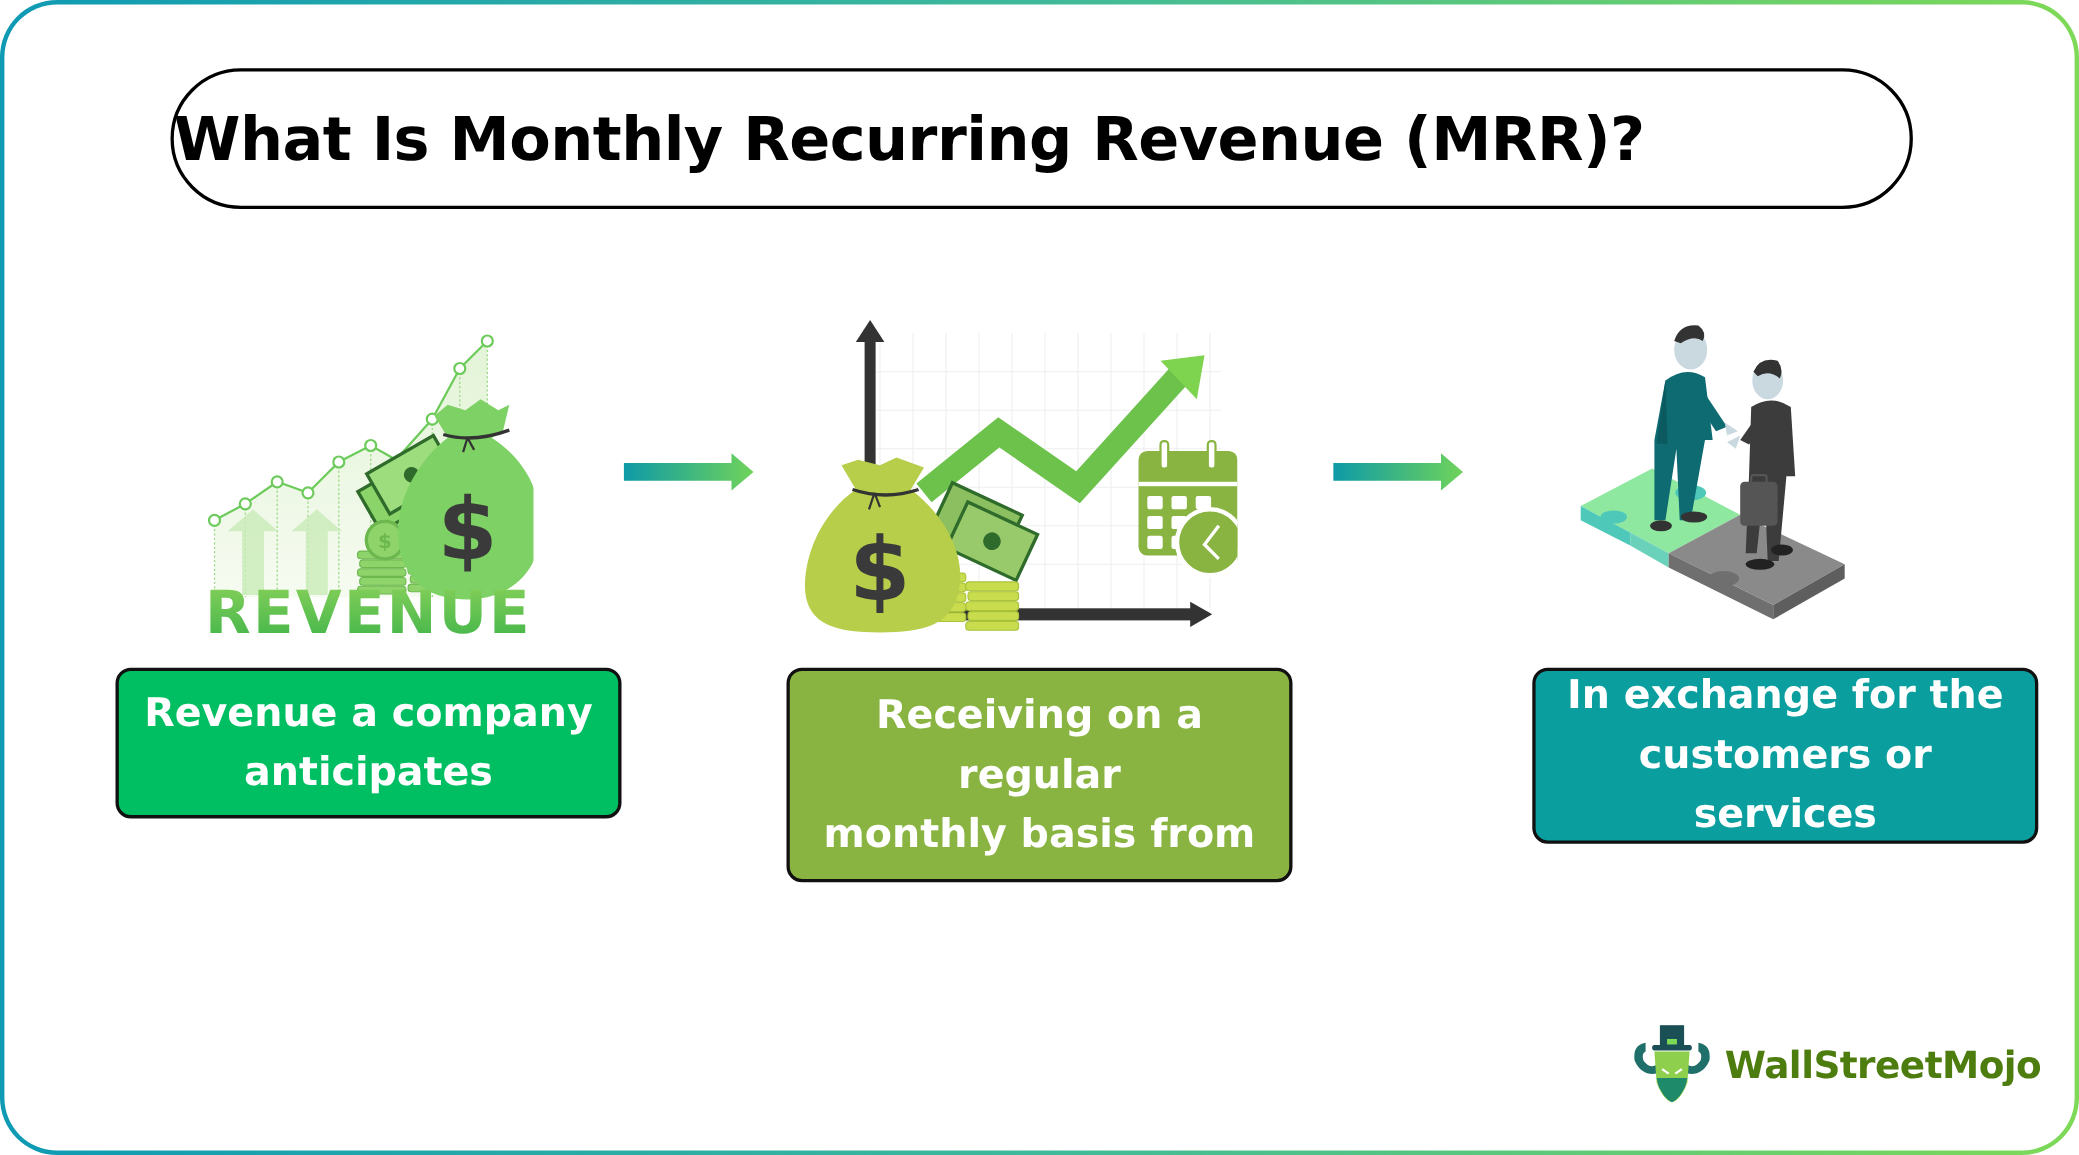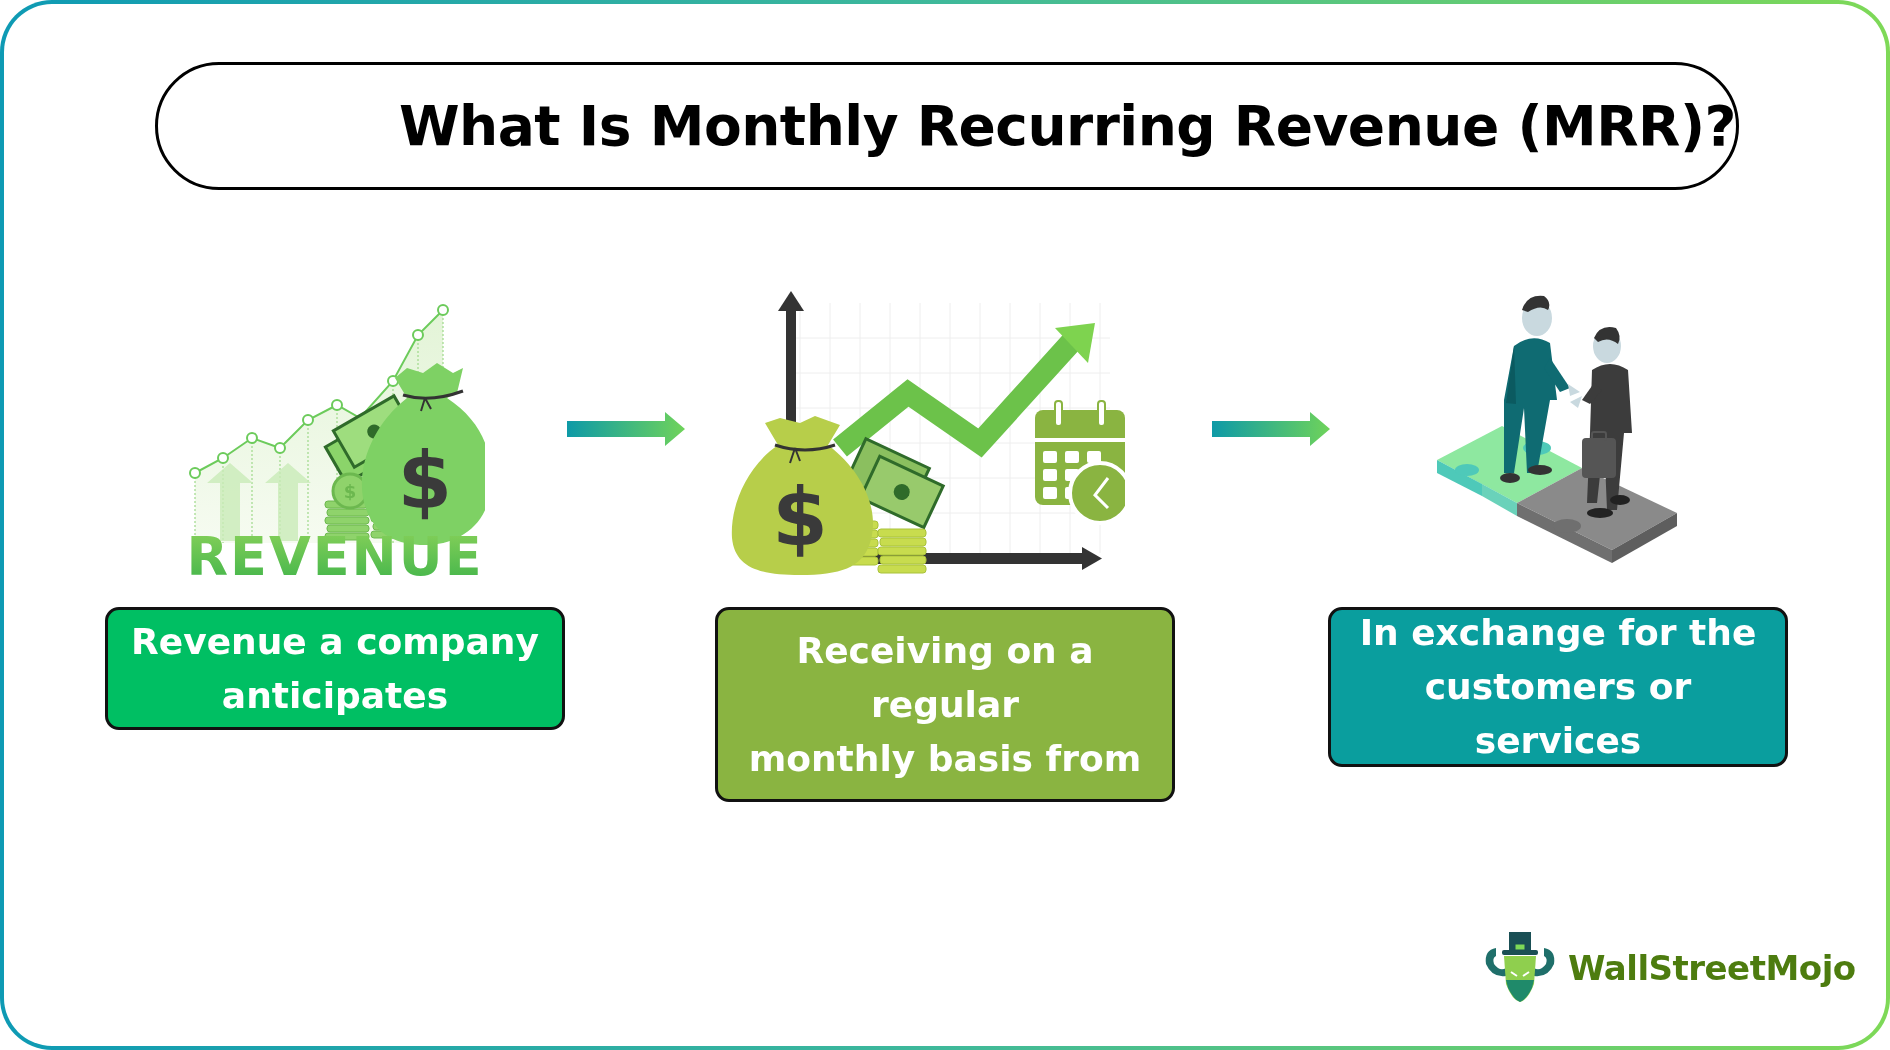--- a/index.html
+++ b/index.html
@@ -1,19 +1,19 @@
 <!DOCTYPE html>
 <html><head>
 <meta charset="utf-8">
 <style>
   html, body { margin:0; padding:0; }
   body { width:1890px; height:1050px; position:relative; background:#ffffff; overflow:hidden; font-family:"Liberation Sans", sans-serif; }
   .frame { position:absolute; left:0; top:0; width:1890px; height:1050px; border-radius:52px; background:linear-gradient(90deg,#0E9AB4 0%,#3FB99A 50%,#7ED957 100%); }
   .frame-inner { position:absolute; left:4px; top:4px; right:4px; bottom:4px; border-radius:48px; background:#ffffff; }
-  .title-box { position:absolute; left:155px; top:62px; width:1578px; height:122px; border:3px solid #000; border-radius:64px; background:#fff; display:flex; align-items:center; justify-content:flex-end; }
+  .title-box { position:absolute; left:155px; top:62px; width:1578px; height:122px; border:3px solid #000; border-radius:64px; background:#fff; display:flex; align-items:center; justify-content:flex-start; }
   .title-text { font-family:"DejaVu Sans", sans-serif; font-weight:bold; font-size:55px; color:#000; letter-spacing:-0.5px; }
   .icon { position:absolute; }
   .arrow { position:absolute; width:118px; height:34px; }
   .card { position:absolute; border:3px solid #111; border-radius:14px; display:flex; align-items:center; justify-content:center; text-align:center; color:#fff; font-family:"DejaVu Sans", sans-serif; font-weight:bold; font-size:36px; line-height:54px; box-sizing:border-box; padding:0 14px; }
   .card span { display:block; }
   .logo { position:absolute; left:1482px; top:928px; display:flex; align-items:center; }
   .logo-text { font-family:"DejaVu Sans", sans-serif; font-weight:bold; font-size:34px; margin-left:10px; letter-spacing:-0.5px; }
 </style>
 </head>
 <body>
@@ -221,35 +221,35 @@
     <path d="M160,82 Q178,70 196,82 L200,145 L192,145 L185,222 L175,222 L172,150 L165,215 L155,215 L158,145 Z" fill="#3C3C3C"></path>
     <path d="M162,95 L150,112 L158,116 L170,102 Z" fill="#3C3C3C"></path>
     <path d="M150,108 L138,114 L146,120 Z" fill="#C9D9DF"></path>
     <rect x="150" y="150" width="34" height="40" rx="4" fill="#555"></rect>
     <rect x="160" y="144" width="14" height="8" rx="2" fill="none" stroke="#555" stroke-width="2"></rect>
     <ellipse cx="168" cy="225" rx="13" ry="5" fill="#222"></ellipse>
     <ellipse cx="188" cy="212" rx="10" ry="5" fill="#222"></ellipse>
   </svg>
 </div>
 
-<div class="card" style="left: 105px; top: 607px; width: 460px; height: 123px; background: rgb(0, 191, 99);">
+<div class="card" style="left: 105px; top: 607px; width: 460px; height: 137px; background: rgb(0, 191, 99);">
   <div>
     <span>Revenue a company</span>
     <span>anticipates</span>
   </div>
 </div>
 
 <div class="card" style="left: 715px; top: 607px; width: 460px; height: 195px; background: rgb(138, 180, 65);">
   <div>
     <span>Receiving on a regular</span>
     <span>monthly basis from</span>
   </div>
 </div>
 
-<div class="card" style="left: 1328px; top: 607px; width: 460px; height: 160px; background: rgb(10, 158, 158);">
+<div class="card" style="left: 1393px; top: 607px; width: 460px; height: 160px; background: rgb(10, 158, 158);">
   <div>
     <span>In exchange for the</span>
     <span>customers or services</span>
   </div>
 </div>
 
 <div class="logo">
   <span>
     <svg width="76" height="76" viewBox="0 0 76 76">
       <path d="M4,36 Q2,22 14,20 L14,28 Q10,30 12,36 Q18,44 24,40 L24,48 Q10,50 4,36 Z" fill="#1F6F6A"></path>

